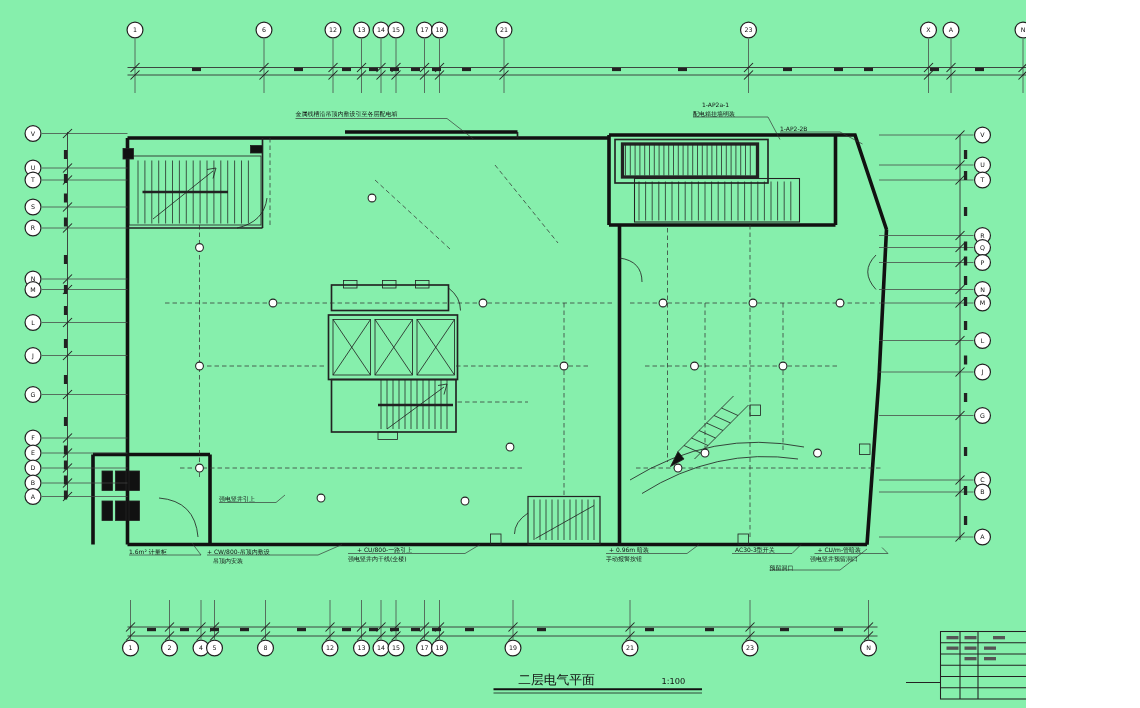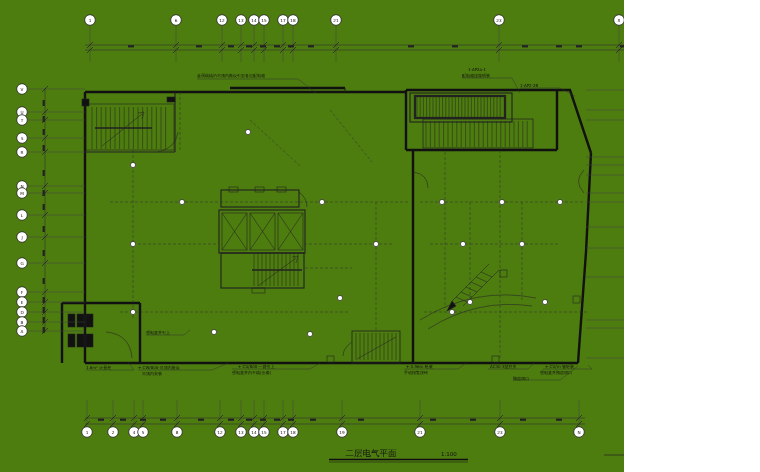--- a/index.html
+++ b/index.html
@@ -1,16 +1,16 @@
 <!DOCTYPE html>
 <html><head>
 <meta charset="utf-8">
 <style>
   html,body{margin:0;padding:0;background:#fff;}
-  .sheet{position:relative;width:624px;height:472px;background:#4d7c0f;overflow:hidden;
+  .sheet{position:relative;width:684px;height:472px;background:#86efac;overflow:hidden;
          font-family:"DejaVu Sans",sans-serif;}
   svg{display:block;}
   svg text{fill:#111;}
 </style>
 </head>
 <body>
 
 <div class="sheet">
 <svg width="760" height="472" viewBox="0 0 760 472">
 

